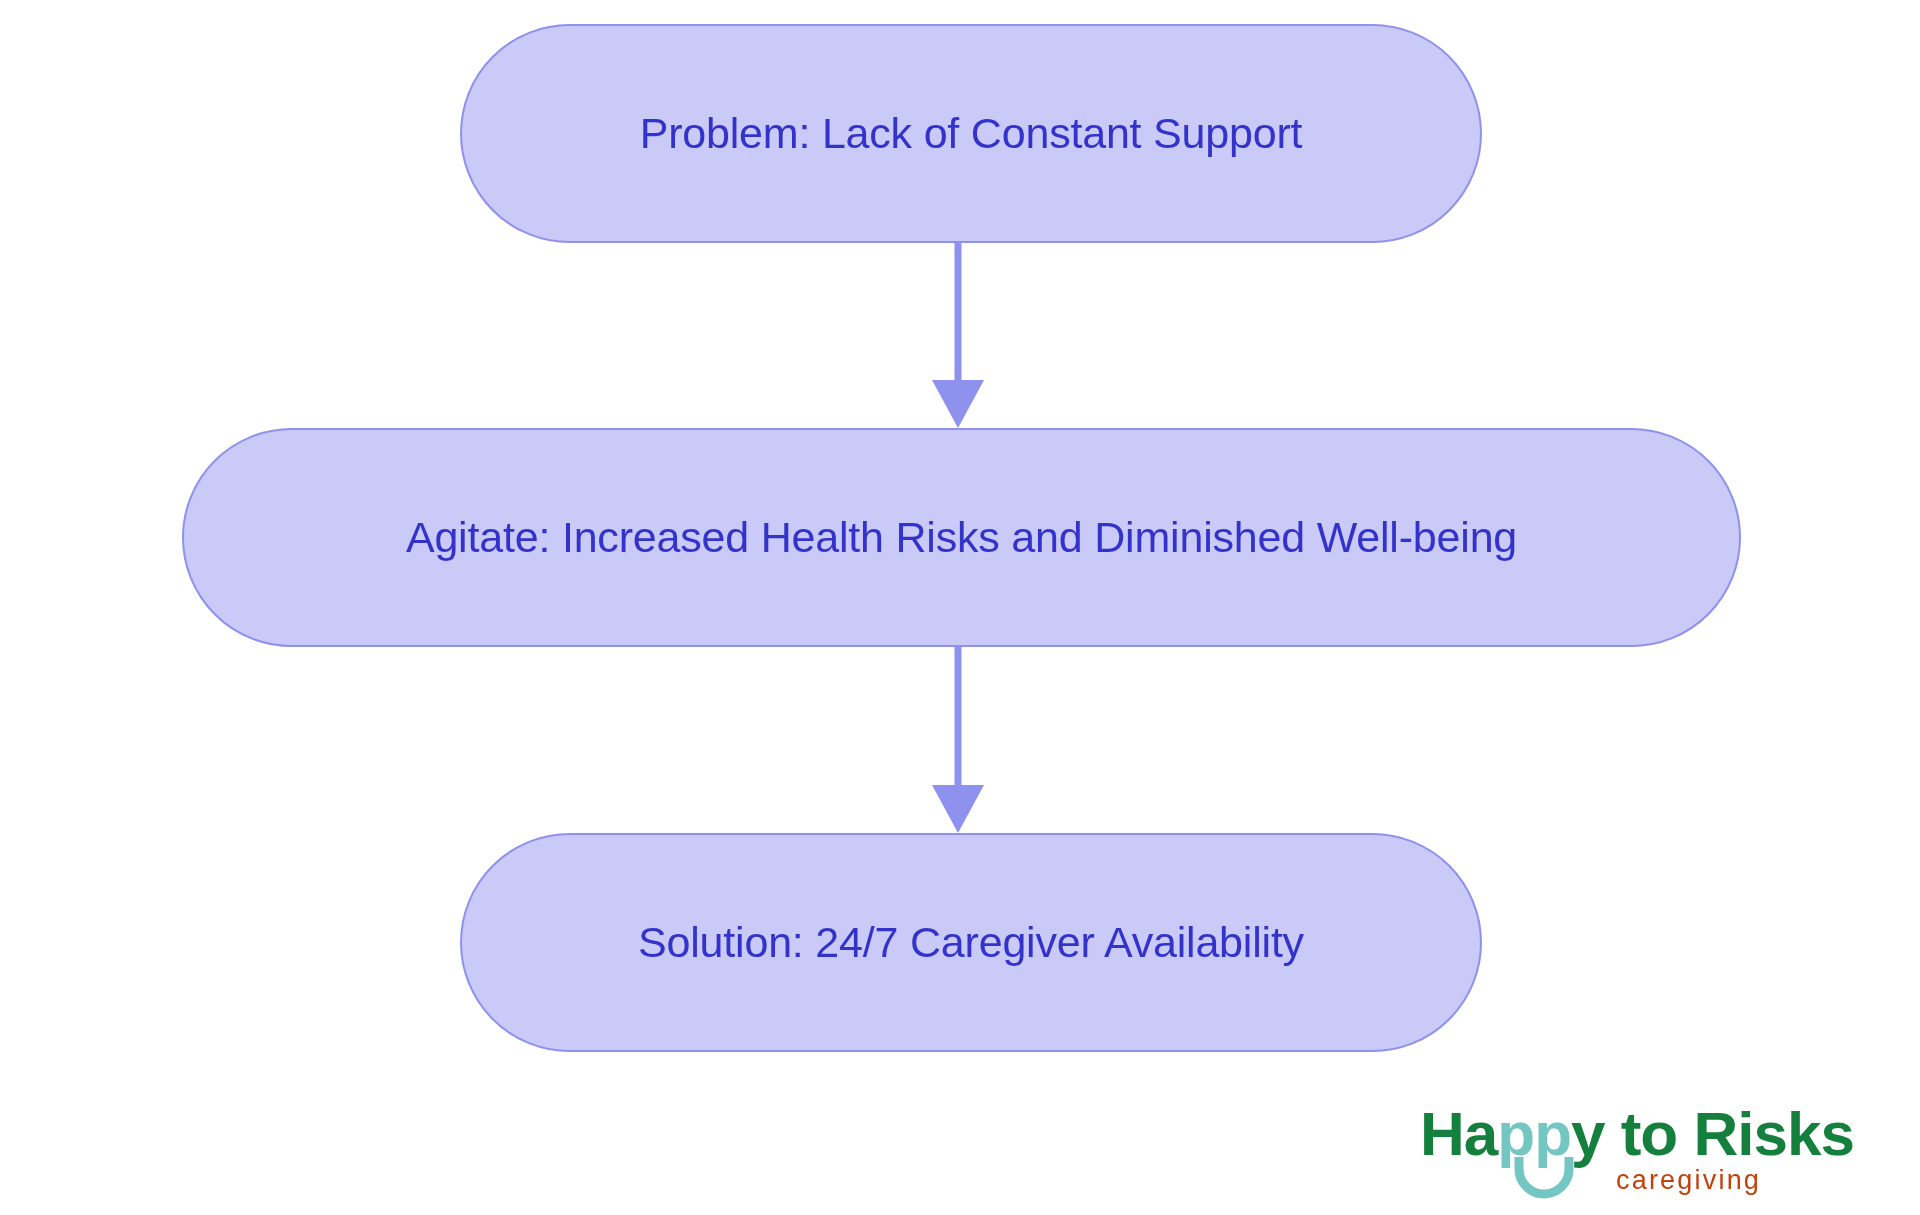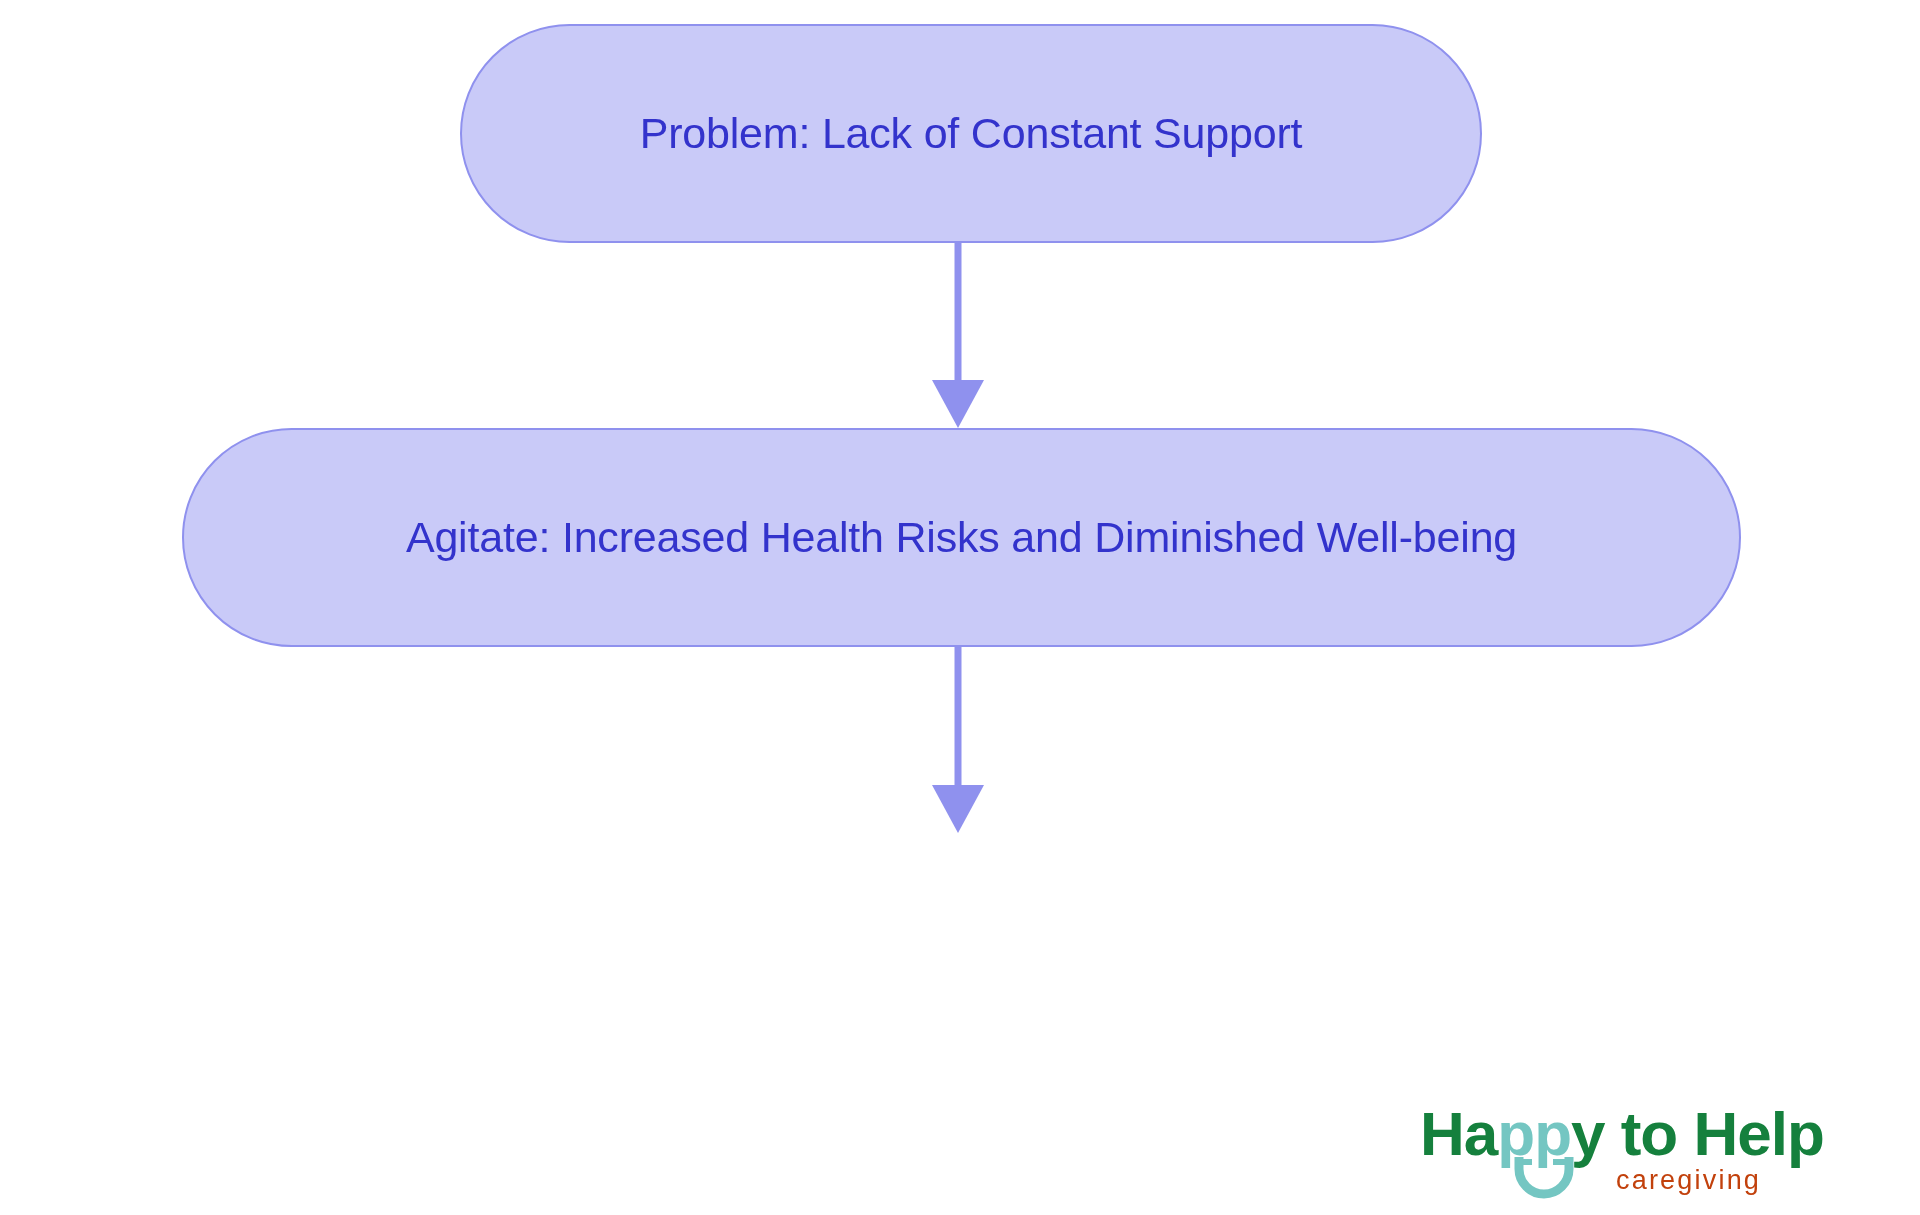--- a/index.html
+++ b/index.html
@@ -71,21 +71,21 @@
     left: 0;
     top: 0;
     font-family: "Liberation Sans", sans-serif;
     font-weight: 700;
     font-size: 62px;
     line-height: 62px;
     letter-spacing: -1px;
     white-space: nowrap;
   }
   .logo-coral { color: #15803d; }
-  .logo-teal  { color: #74c6c2; text-decoration: underline; }
+  .logo-teal  { color: #74c6c2; }
   #logo-tagline {
     position: absolute;
     left: 196px;
     top: 62px;
     font-family: "Liberation Sans", sans-serif;
     font-weight: 400;
     font-size: 27px;
     line-height: 30px;
     letter-spacing: 2.2px;
     color: #c2410c;
@@ -118,24 +118,27 @@
   </svg>
 
   <div class="node" id="node-problem">
     <span class="node-label">Problem: Lack of Constant Support</span>
   </div>
 
   <div class="node" id="node-agitate">
     <span class="node-label">Agitate: Increased Health Risks and Diminished Well-being</span>
   </div>
 
+  <div class="node" id="node-solution">
+    <span class="node-label">Solution: 24/7 Caregiver Availability</span>
+  </div>
 
   <div id="logo">
     <div class="logo-word">
-      <span class="logo-coral">Ha</span><span class="logo-teal">pp</span><span class="logo-coral">y to Help</span>
+      <span class="logo-coral">Ha</span><span class="logo-teal">pp</span><span class="logo-coral">y to Risks</span>
     </div>
     <svg id="logo-smile" viewBox="0 0 62 46" width="62" height="46">
       <path d="M6 4 L6 16 A25 25 0 0 0 56 16 L56 4" fill="none" stroke="#74c6c2" stroke-width="9" stroke-linecap="butt"></path>
     </svg>
     <div id="logo-tagline">caregiving</div>
   </div>
 
 </div>
 
 </body></html>

